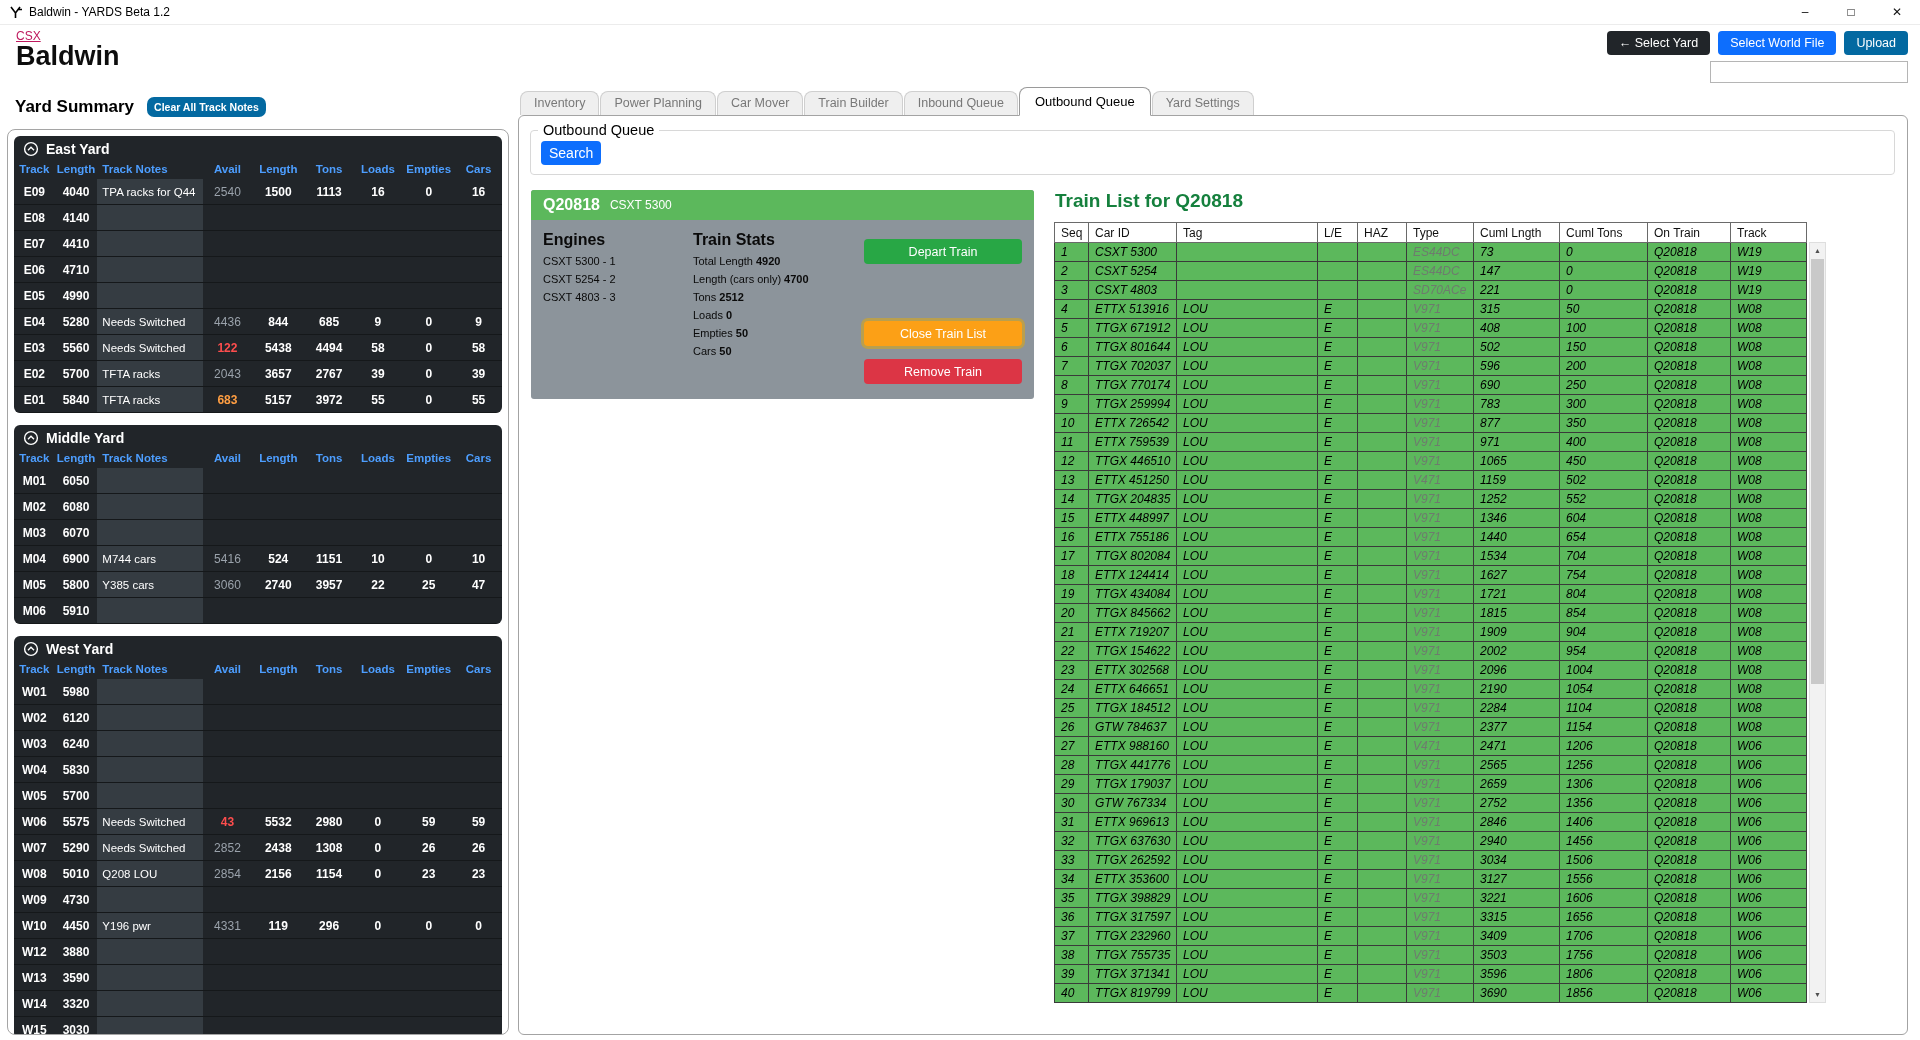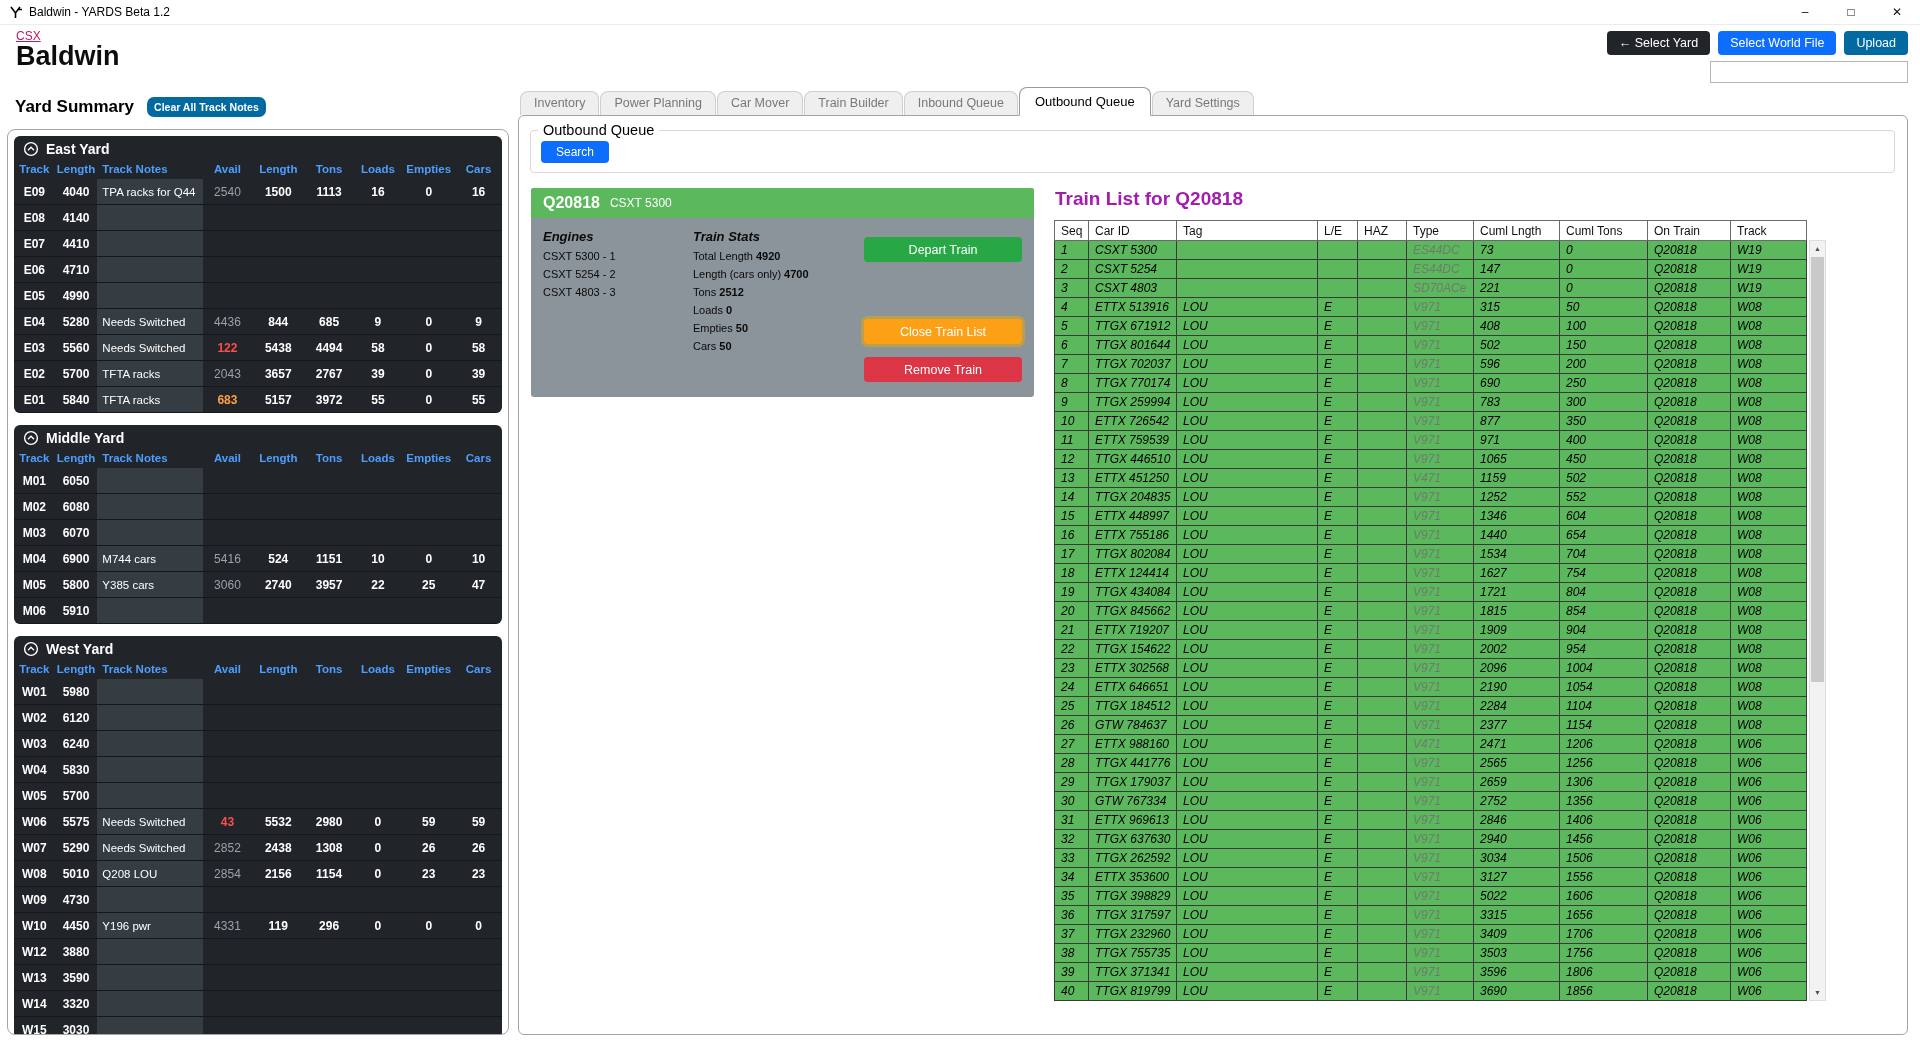--- a/index.html
+++ b/index.html
@@ -44,41 +44,41 @@
   td.avail.red{color:#fd4d4d;font-weight:700;}
   td.avail.orange{color:#ff9e42;font-weight:700;}
   
   .right{position:absolute;left:518px;right:12px;top:88px;bottom:5px;display:flex;flex-direction:column;}
   .tabs{height:27px;display:flex;align-items:flex-end;position:relative;z-index:3;padding-left:2px;}
   .tab{background:#efefef;border:1px solid #cfcfcf;border-bottom:none;border-radius:8px 8px 0 0;color:#787878;font-size:12.5px;line-height:15px;padding:4px 13px;margin-right:1px;cursor:pointer;white-space:nowrap;}
   .tab.active{background:#fff;border-color:#9a9a9a;color:#000;font-size:13px;padding:6px 15px 6px;margin-bottom:-1px;border-bottom:1px solid #fff;position:relative;}
   .panel{flex:1;background:#fff;border:1px solid #a3a3a3;border-radius:6px;position:relative;overflow:hidden;z-index:1;}
   fieldset.oq{margin:6px 12px 15px 11px;border:1px solid #d8d8d8;border-radius:4px;padding:1px 10px 9px;}
   fieldset.oq legend{font-size:14.5px;padding:0 5px;margin-left:-3px;color:#000;}
-  .search-btn{background:#0d6efd;color:#fff;border:none;border-radius:4px;font-size:12px;padding:4px 15px;margin-top:2px;cursor:pointer;font-family:inherit;}
+  .search-btn{background:#0d6efd;color:#fff;border:none;border-radius:4px;font-size:14px;padding:4px 8px;margin-top:2px;cursor:pointer;font-family:inherit;}
   .content-row{display:flex;align-items:flex-start;padding:0 12px;}
   
   .train-card{width:503px;flex:none;background:#8c949b;border-radius:3px;overflow:hidden;}
   .card-head{background:#5cb85c;height:30px;display:flex;align-items:center;padding:0 12px;gap:10px;}
   .train-id{color:#fff;font-weight:700;font-size:16px;}
   .lead{color:#fff;font-size:12px;}
   .card-body{display:flex;padding:11px 12px 15px;color:#0a0a0a;}
   .col-eng{width:150px;}
   .col-stats{flex:1;}
   .col-btns{width:158px;display:flex;flex-direction:column;gap:13px;padding-top:8px;}
-  .sec-title{font-weight:700;font-size:13px;margin-bottom:3px;font-style:italic;}
+  .sec-title{font-weight:700;font-size:16px;margin-bottom:3px;}
   .engine-line,.stat-line{font-size:11px;line-height:18px;}
   .stat-line b{font-weight:700;}
   .cbtn{height:25px;border:none;border-radius:4px;color:#fff;font-size:12.5px;cursor:pointer;font-family:inherit;}
   .depart{background:#28a745;}
   .close-list{background:#fca016;box-shadow:0 0 0 3px rgba(223,168,15,0.55);margin-top:44px;}
   .remove{background:#dc3545;}
   
   .train-list{margin-left:20px;}
-  .tl-title{font-size:19px;font-weight:600;margin:0 0 10px 1px;color:#a21caf;}
+  .tl-title{font-size:19px;font-weight:600;margin:0 0 10px 1px;color:#15803d;}
   .table-wrap{position:relative;width:752px;}
   .train-table{border-collapse:collapse;table-layout:fixed;width:752px;}
   .train-table th{font-size:12px;font-weight:400;text-align:left;padding:2px 6px;border:1px solid #6a6a6a;background:#fff;height:15px;white-space:nowrap;overflow:hidden;}
   .train-table td{font-size:12px;font-style:italic;color:#000;background:#5cb85c;border:1px solid #3a3a3a;padding:1px 6px;height:16px;white-space:nowrap;overflow:hidden;}
   .train-table td.type{color:#6e7b6e;}
   .sbar{position:absolute;right:-20px;top:20px;bottom:0;width:17px;background:#f2f2f2;border:1px solid #dedede;box-sizing:border-box;}
   .sb-up,.sb-down{position:absolute;left:0;right:0;height:15px;display:flex;align-items:center;justify-content:center;font-size:7px;color:#505050;cursor:pointer;}
   .sb-up{top:0;}.sb-down{bottom:0;}
   .sb-thumb{position:absolute;left:1px;right:1px;top:16px;height:56%;background:#c9c9c9;cursor:pointer;}
 </style>
@@ -1136,21 +1136,21 @@
                   <td>W06</td>
                 </tr>
 
                 <tr>
                   <td>35</td>
                   <td>TTGX 398829</td>
                   <td>LOU</td>
                   <td>E</td>
                   <td></td>
                   <td class="type">V971</td>
-                  <td>5022</td>
+                  <td>3221</td>
                   <td>1606</td>
                   <td>Q20818</td>
                   <td>W06</td>
                 </tr>
 
                 <tr>
                   <td>36</td>
                   <td>TTGX 317597</td>
                   <td>LOU</td>
                   <td>E</td>

